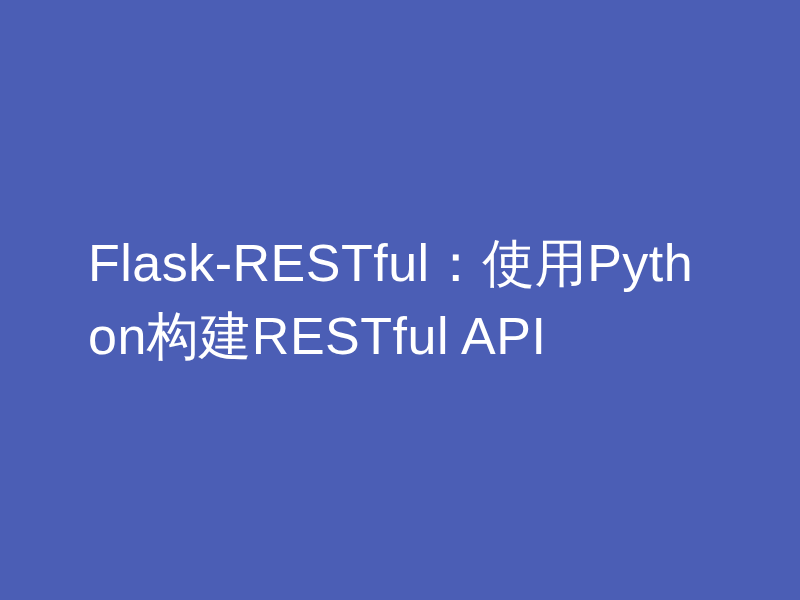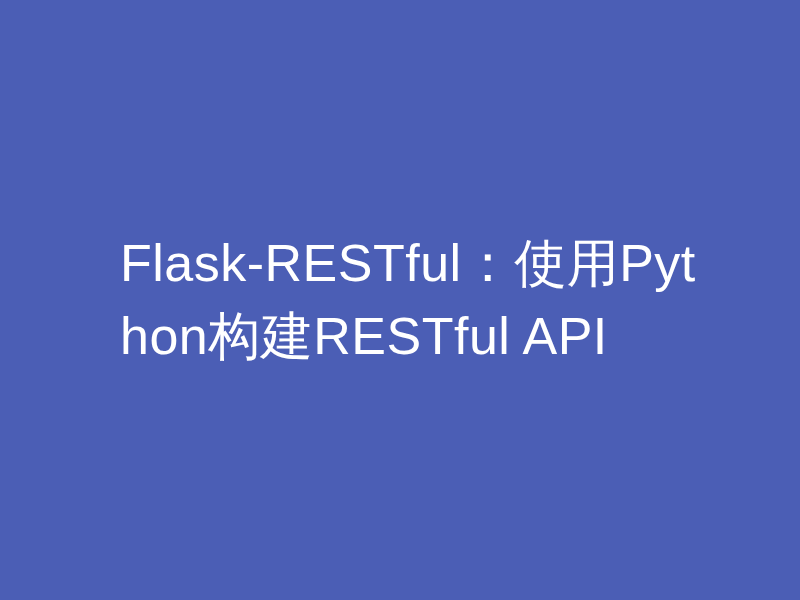--- a/index.html
+++ b/index.html
@@ -9,21 +9,21 @@
     }
     body {
       width: 800px;
       height: 600px;
       background-color: #4b5eb5;
       display: flex;
       align-items: center;
       overflow: hidden;
     }
     .content {
-      padding-left: 120px;
+      padding-left: 88px;
       padding-right: 88px;
       width: 100%;
     }
     .title {
       color: #ffffff;
       font-family: -apple-system, BlinkMacSystemFont, "Segoe UI", "PingFang SC", "Hiragino Sans GB", "Microsoft YaHei", sans-serif;
       font-size: 52px;
       font-weight: 400;
       line-height: 1.4;
       letter-spacing: 0.5px;

